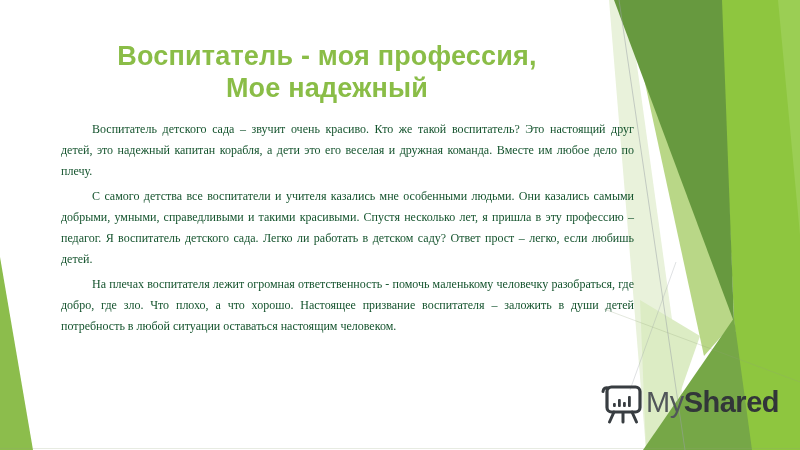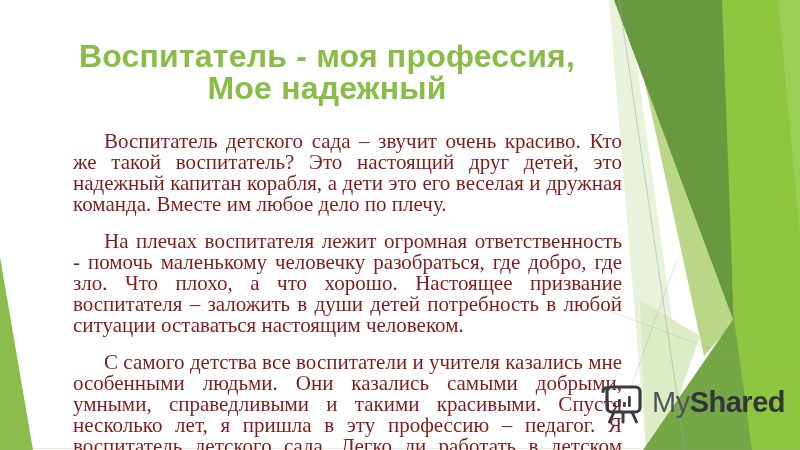--- a/index.html
+++ b/index.html
@@ -12,45 +12,44 @@
   }
   .deco { position: absolute; left: 0; top: 0; width: 800px; height: 450px; }
 
   .title-block {
     position: absolute;
     left: 57px; top: 40px; width: 540px;
     text-align: center;
     color: #8abd47;
     font-family: "Liberation Sans", sans-serif;
     font-weight: bold;
-    font-size: 32px;
+    font-size: 27px;
     line-height: 32px;
     letter-spacing: 0.2px;
   }
 
   .body-block {
     position: absolute;
     left: 57px; top: 115px; width: 581px;
   }
   .body-block p {
-    margin: 16px;
+    margin: 4px;
     text-indent: 31px;
     text-align: justify;
     font-family: "Liberation Serif", serif;
-    font-size: 21px;
+    font-size: 12px;
     line-height: 21px;
-    color: #7f1d1d;
+    color: #14532d;
   }
 
   .logo {
     position: absolute;
     left: 600px; top: 379px;
     display: flex;
     align-items: center;
-    gap: 6px;
   }
   .logo-text {
     font-family: "Liberation Sans", sans-serif;
     font-size: 29px;
     letter-spacing: -0.5px;
     white-space: nowrap;
   }
   .logo-my { color: #51565a; font-weight: 500; }
   .logo-shared { color: #323639; font-weight: 700; }
 </style>
@@ -75,22 +74,22 @@
     <line x1="0" y1="448.6" x2="800" y2="448.6" stroke-width="0.8" opacity="0.3" stroke="#8fa177"></line>
   </svg>
 
   <div class="title-block">
     <div>Воспитатель - моя профессия,</div>
     <div>Мое надежный</div>
   </div>
 
   <div class="body-block">
     <p>Воспитатель детского сада – звучит очень красиво. Кто же такой воспитатель? Это настоящий друг детей, это надежный капитан корабля, а дети это его веселая и дружная команда. Вместе им любое дело по плечу.</p>
+    <p>С самого детства все воспитатели и учителя казались мне особенными людьми. Они казались самыми добрыми, умными, справедливыми и такими красивыми. Спустя несколько лет, я пришла в эту профессию – педагог. Я воспитатель детского сада. Легко ли работать в детском саду? Ответ прост – легко, если любишь детей.</p>
     <p>На плечах воспитателя лежит огромная ответственность - помочь маленькому человечку разобраться, где добро, где зло. Что плохо, а что хорошо. Настоящее призвание воспитателя – заложить в души детей потребность в любой ситуации оставаться настоящим человеком.</p>
-    <p>С самого детства все воспитатели и учителя казались мне особенными людьми. Они казались самыми добрыми, умными, справедливыми и такими красивыми. Спустя несколько лет, я пришла в эту профессию – педагог. Я воспитатель детского сада. Легко ли работать в детском саду? Ответ прост – легко, если любишь детей.</p>
   </div>
 
   <div class="logo">
     <svg width="46" height="46" viewBox="0 0 46 46" aria-hidden="true">
       <path d="M8.5 9 Q3.5 8 3 12.5" fill="none" stroke="#383d41" stroke-width="3" stroke-linecap="round"></path>
       <rect x="7" y="8" width="33" height="25" rx="4.5" fill="none" stroke="#383d41" stroke-width="3.2"></rect>
       <g fill="#383d41">
         <rect x="13" y="24" width="2.8" height="4" rx="1"></rect>
         <rect x="18" y="20" width="2.8" height="8" rx="1"></rect>
         <rect x="23" y="23" width="2.8" height="5" rx="1"></rect>

